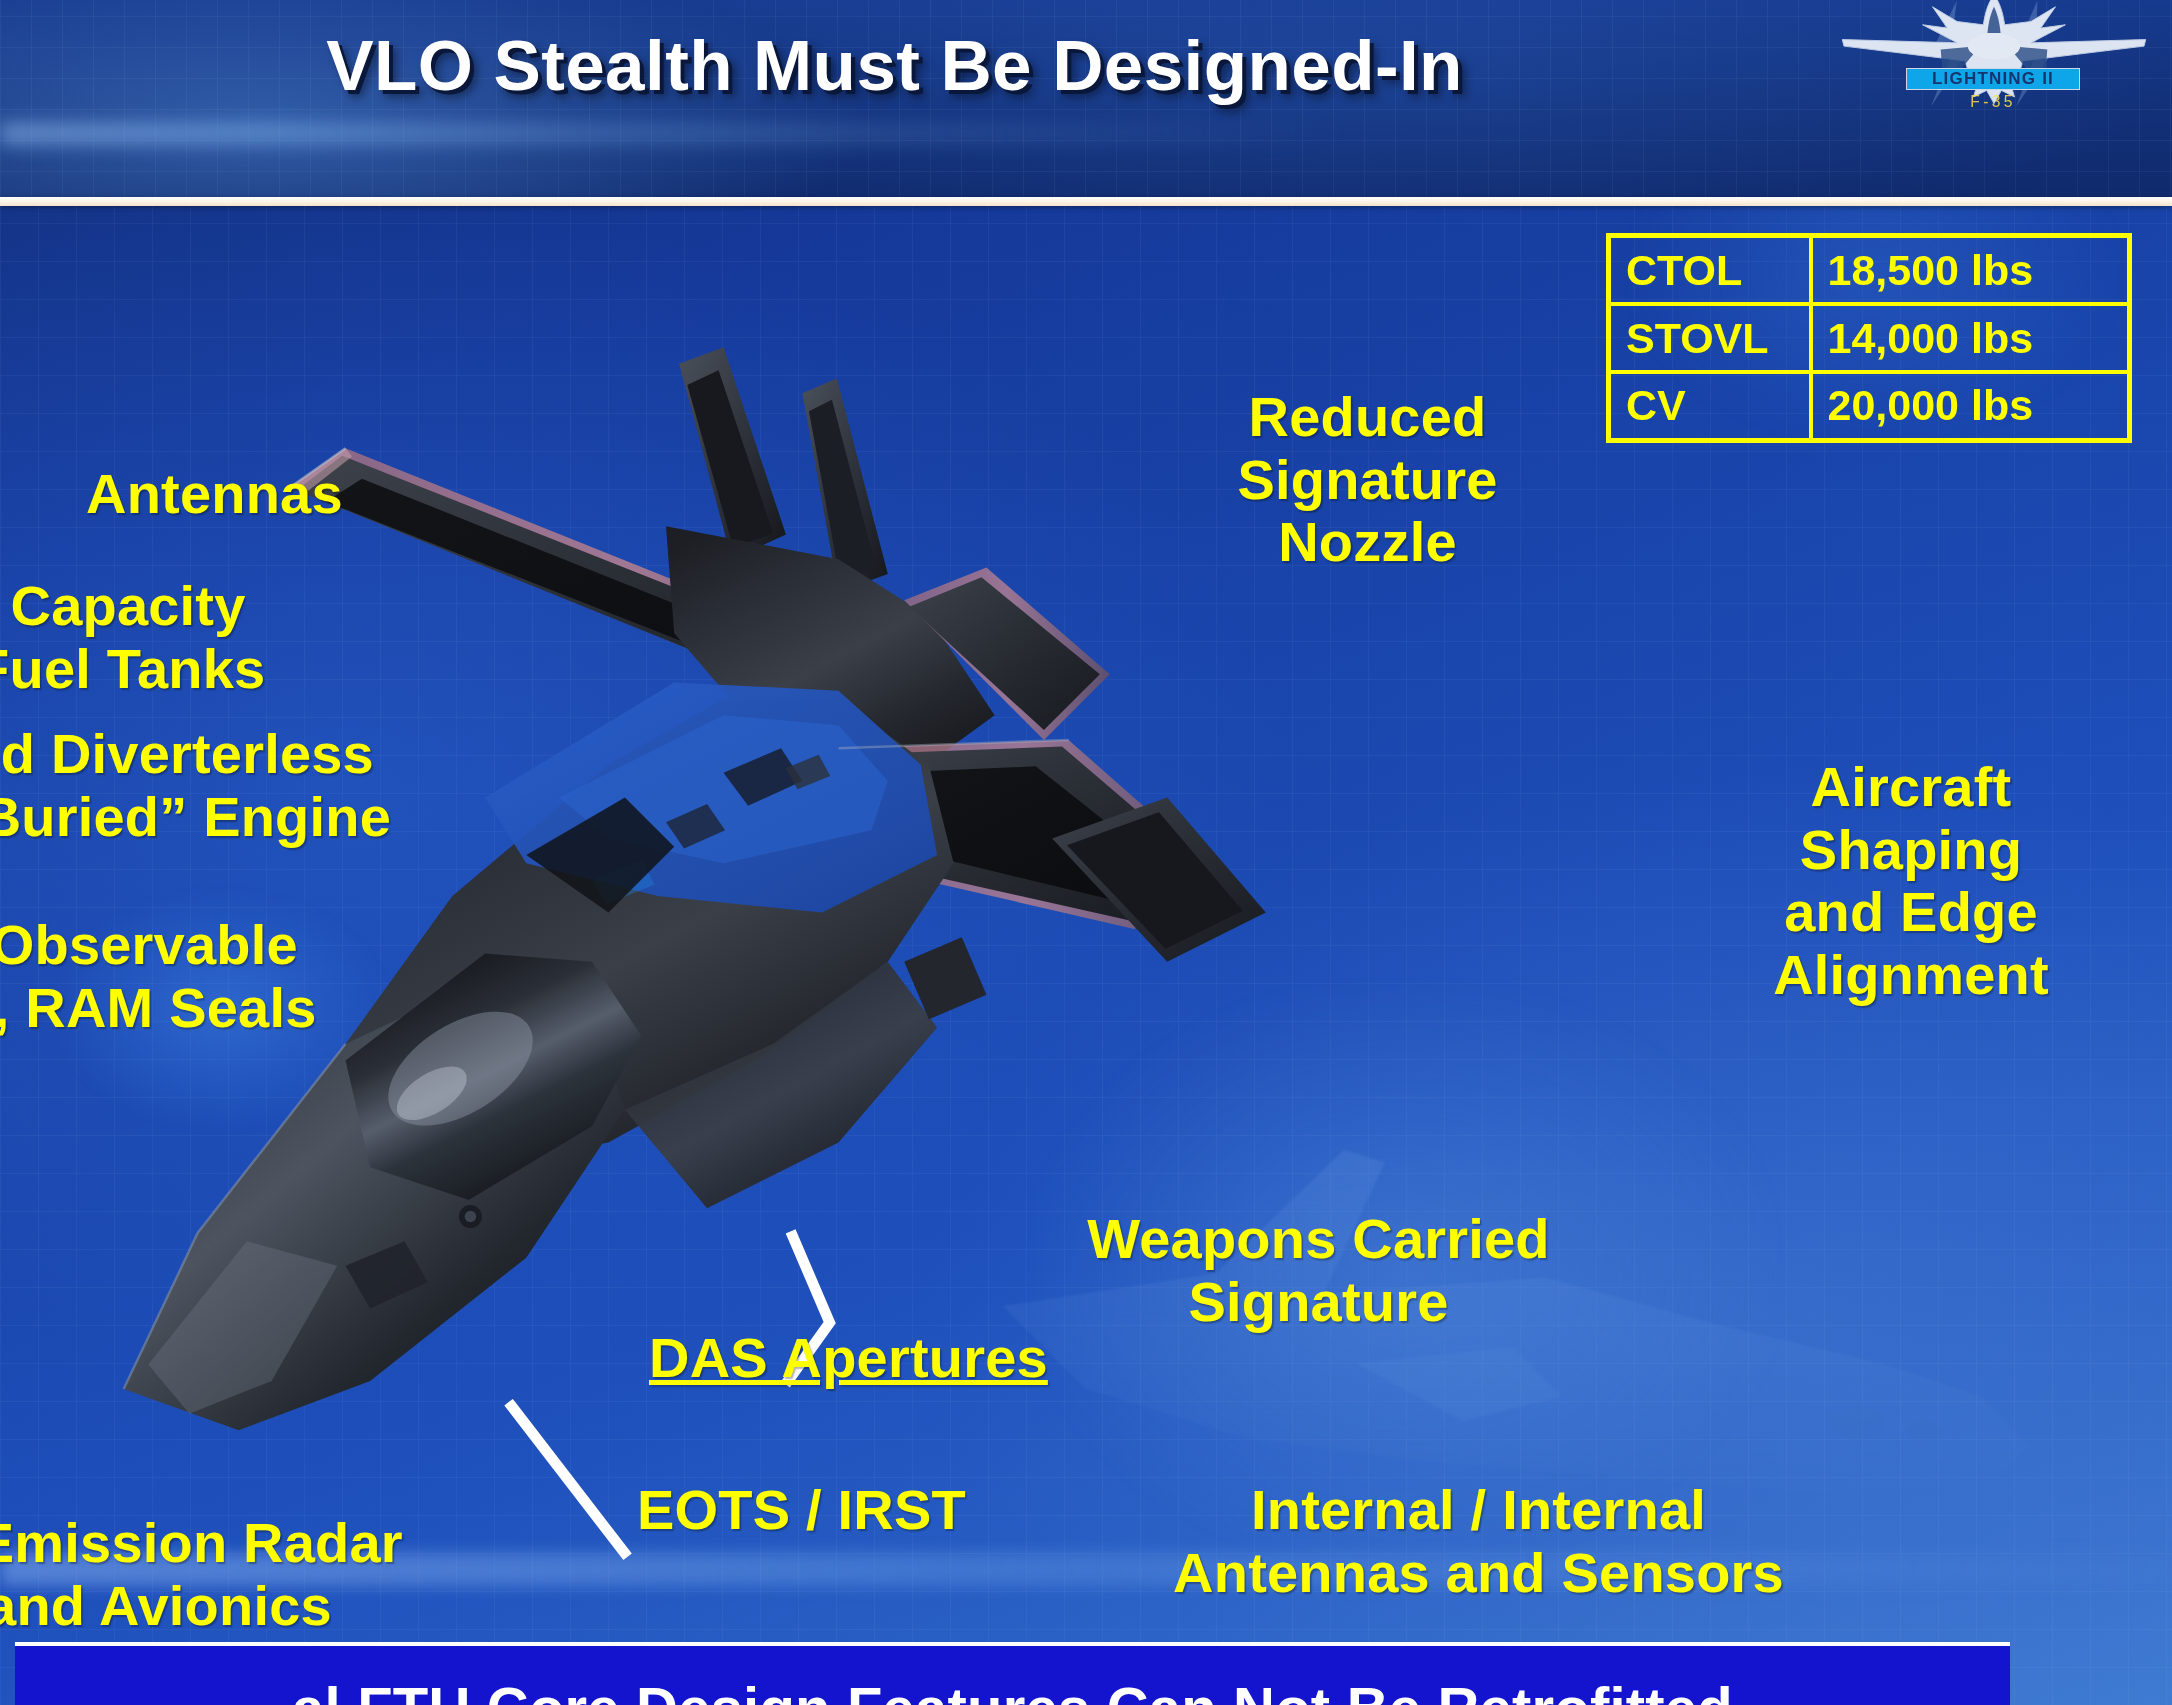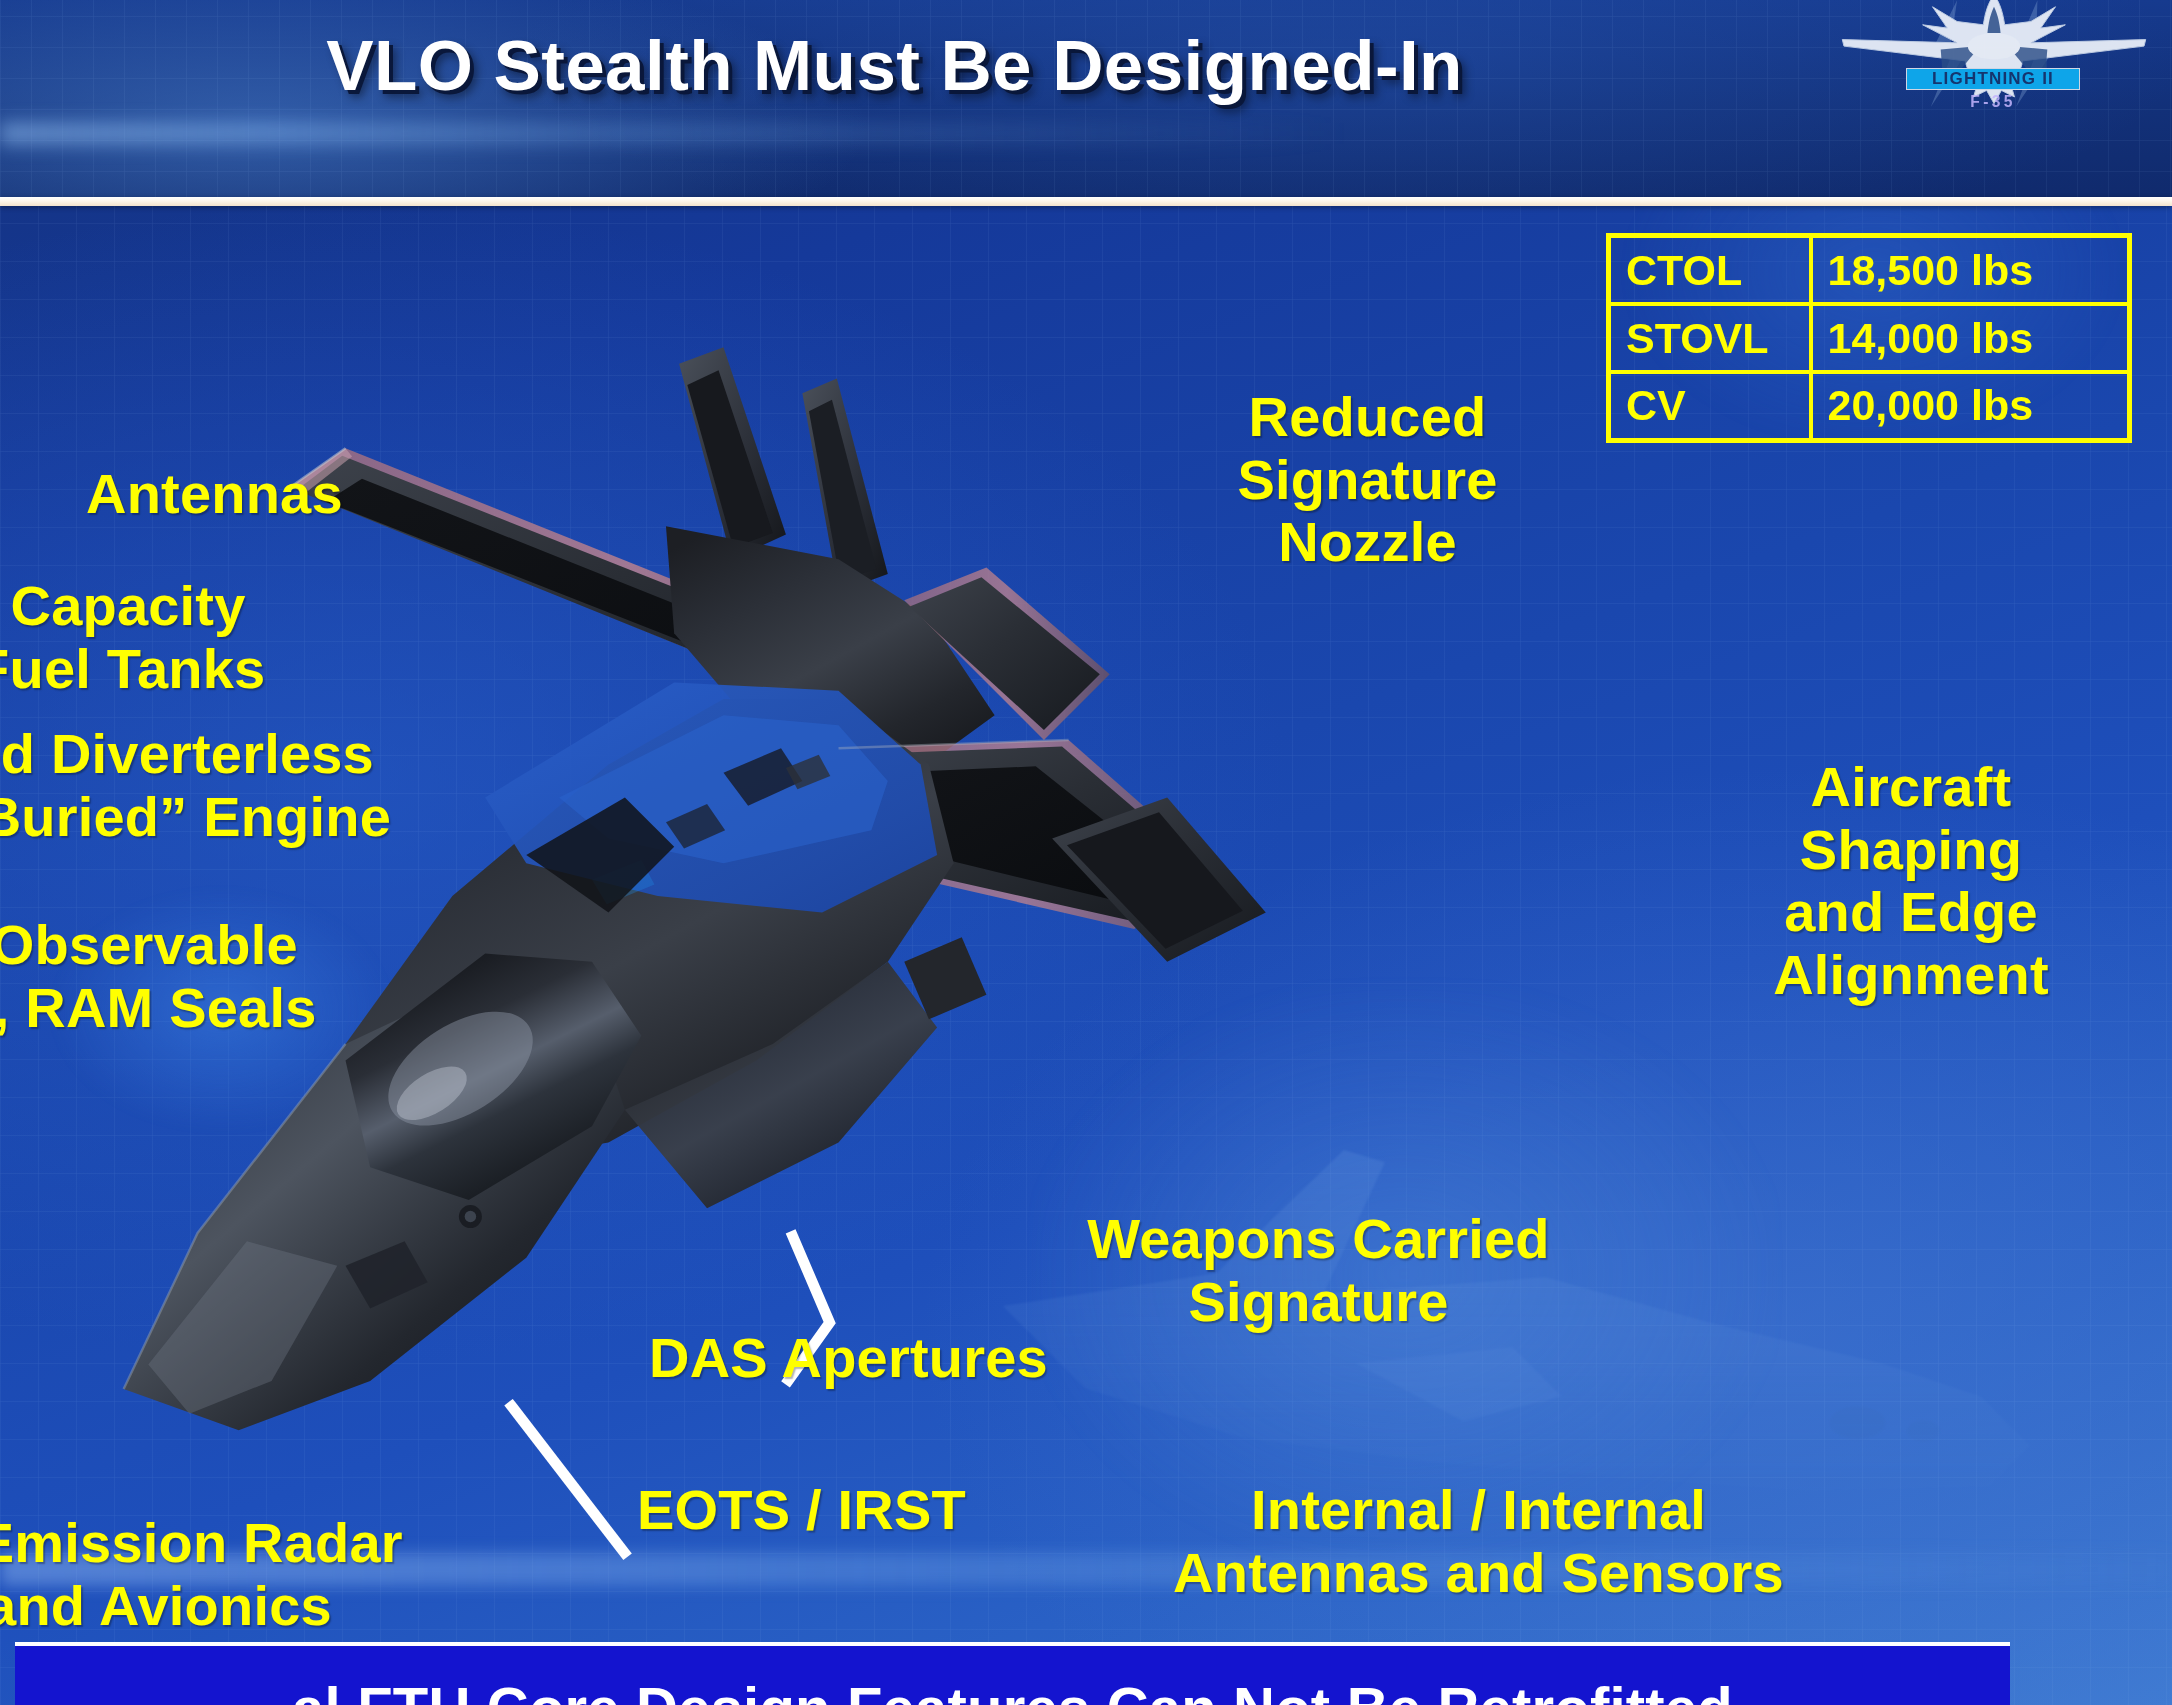--- a/index.html
+++ b/index.html
@@ -77,21 +77,21 @@
   .logo svg{position:absolute;left:0;top:0;}
   .logo-word{
     position:absolute;left:72px;top:76px;width:174px;height:22px;
     background:#0ea5e9;border:0.8px solid #cfd6e4;
     display:flex;align-items:center;justify-content:center;
     font-size:17px;font-weight:bold;color:#15356e;letter-spacing:1.2px;
     font-family:"Liberation Sans","DejaVu Sans",sans-serif;
   }
   .logo-sub{
     position:absolute;left:72px;top:101px;width:174px;text-align:center;
-    font-size:15.6px;font-weight:bold;color:#c4b5fd;letter-spacing:3.3px;opacity:.85;
+    font-size:15.6px;font-weight:normal;color:#fde047;letter-spacing:3.3px;opacity:.85;
   }
   
   .spec{
     position:absolute;left:1606px;top:233px;width:526px;
     border:5.8px solid #ffff00;border-collapse:collapse;
   }
   .spec td{
     border:4.1px solid #ffff00;
     color:#ffff00;font-weight:bold;font-size:43px;
     padding:6.6px 15px;line-height:1.18;white-space:nowrap;
@@ -105,21 +105,21 @@
     text-shadow:1.6px 1.6px 1.6px rgba(0,0,0,.30);
   }
 
   .co-antennas       {left:86px; top:463px;  width:238px; text-align:left;}
   .co-fuel           {left:-72px; top:575px;  width:353px; text-align:center;}
   .co-inlet          {left:-107px;top:723px;  width:526px; text-align:center;}
   .co-lo-seals       {left:-99px;top:914px; width:427px; text-align:center;}
   .co-radar          {left:-92px;top:1512px; width:501px; text-align:center;}
   .co-nozzle         {left:1228px;top:386px;  width:279px; text-align:center;}
   .co-shaping        {left:1730px;top:756px;  width:362px; text-align:center;}
-  .co-das            {left:649px; top:1327px; width:403px; text-align:left;}
+  .co-das            {left:649px; top:1327px; width:403px; text-align:left;text-decoration:underline;}
   .co-eots           {left:637px; top:1479px; width:386px; text-align:left;}
   .co-weapons        {left:1072px;top:1208px; width:493px; text-align:center;}
   .co-embedded       {left:1150px;top:1479px; width:657px; text-align:center;}
 
   
   .leaders{position:absolute;inset:0;pointer-events:none;}
 
   
   .banner{
     position:absolute;left:15px;bottom:0;width:1995px;height:64px;

